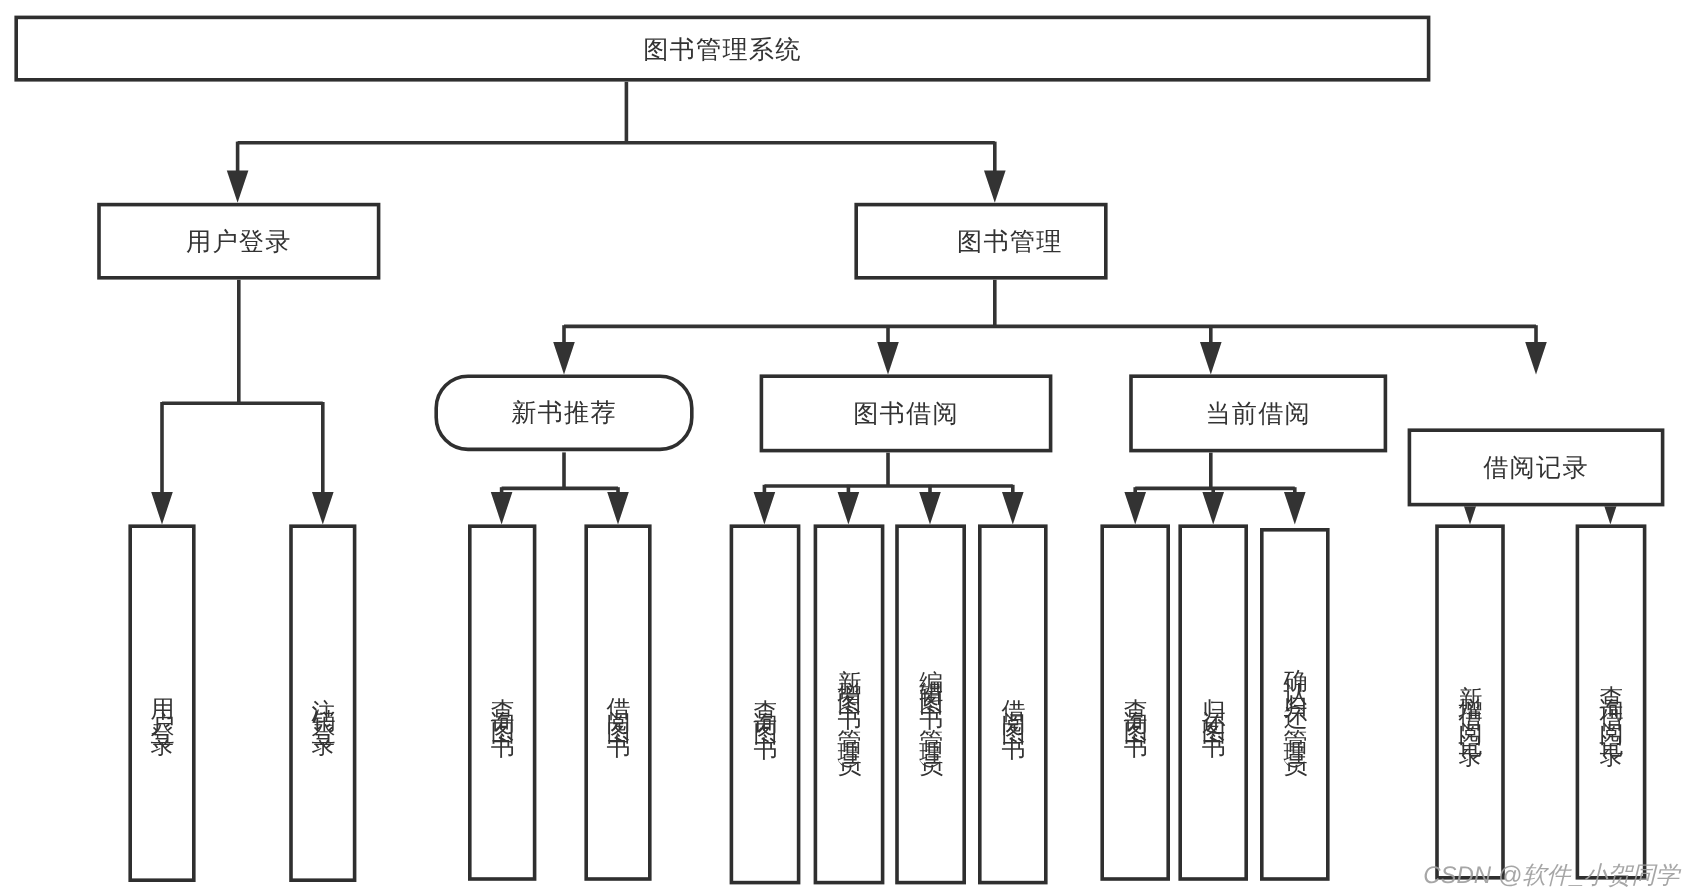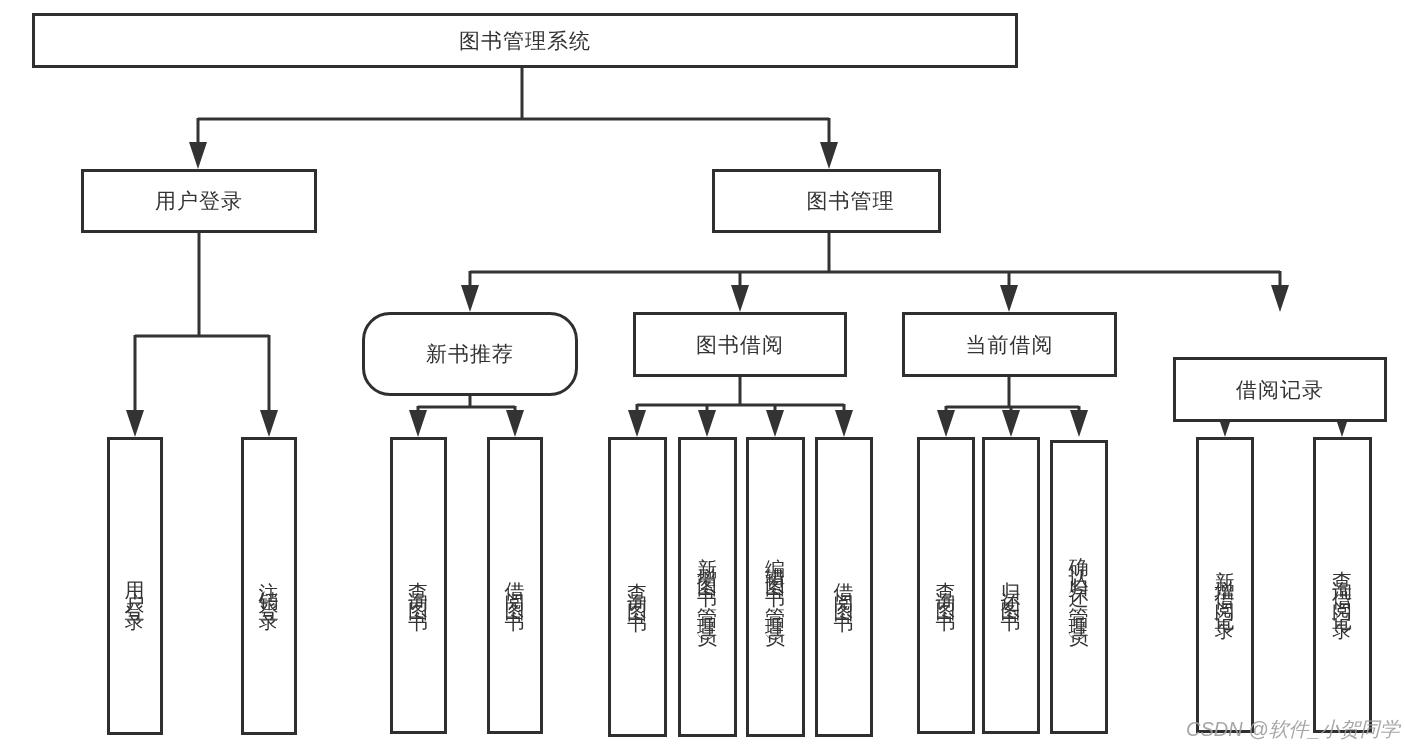--- a/index.html
+++ b/index.html
@@ -149,28 +149,28 @@
       <path d="M1225 406 H1342"></path>
       <path d="M1225 405 V428"></path>
       <path d="M1342 405 V428"></path>
     </g>
     <g fill="#333333" stroke="none">
       <polygon points="1216,410 1234,410 1225,437"></polygon>
       <polygon points="1333,410 1351,410 1342,437"></polygon>
     </g>
   </svg>
 
-  <div class="box" style="left:32px; top:13px; width:986px; height:55px;">图书管理系统</div>
+  <div class="box" style="left:12px; top:13px; width:1180px; height:55px;">图书管理系统</div>
 
   <div class="box" style="left:81px; top:169px; width:236px; height:64px;">用户登录</div>
-  <div class="box" style="left:712px; top:169px; width:229px; height:64px;padding-left:48px;">图书管理</div>
-
-  <div class="box" style="left:362px; top:312px; width:216px; height:84px;border-radius:28px;">新书推荐</div>
-  <div class="box" style="left:633px; top:312px; width:214px; height:65px;">图书借阅</div>
-  <div class="box" style="left:902px; top:312px; width:215px; height:65px;">当前借阅</div>
+  <div class="box" style="left:712px; top:169px; width:211px; height:64px;padding-left:48px;">图书管理</div>
+
+  <div class="box" style="left:362px; top:312px; width:216px; height:64px;border-radius:28px;">新书推荐</div>
+  <div class="box" style="left:633px; top:312px; width:244px; height:65px;">图书借阅</div>
+  <div class="box" style="left:941px; top:312px; width:215px; height:65px;">当前借阅</div>
   <div class="box" style="left:1173px; top:312px; width:214px; height:65px;margin-top:45px;">借阅记录</div>
 
   <div class="vbox" style="left:107px; top:437px; width:56px; height:298px;">
     <span class="vtext">用户登录</span>
   </div>
   <div class="vbox" style="left:241px; top:437px; width:56px; height:298px;">
     <span class="vtext">注销登录</span>
   </div>
 
   <div class="vbox" style="left:390px; top:437px; width:57px; height:297px;">

